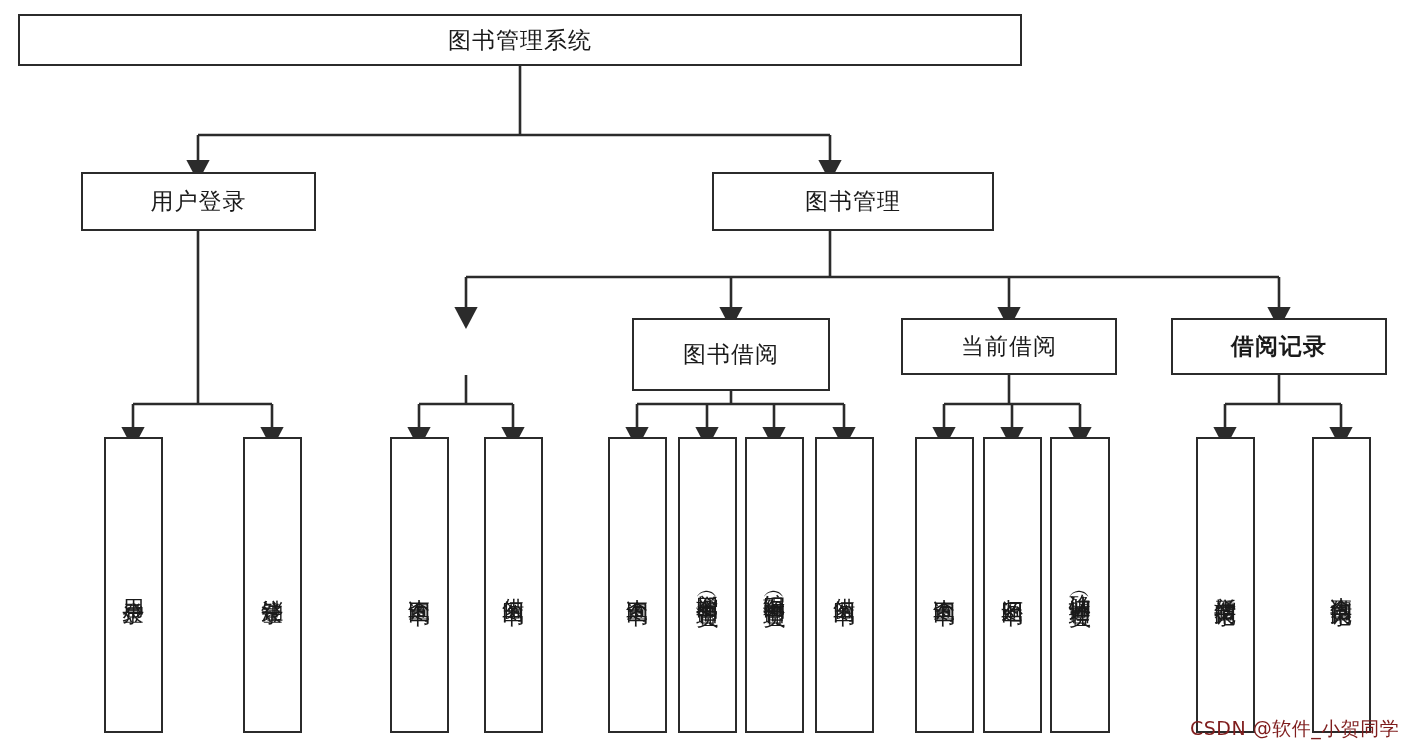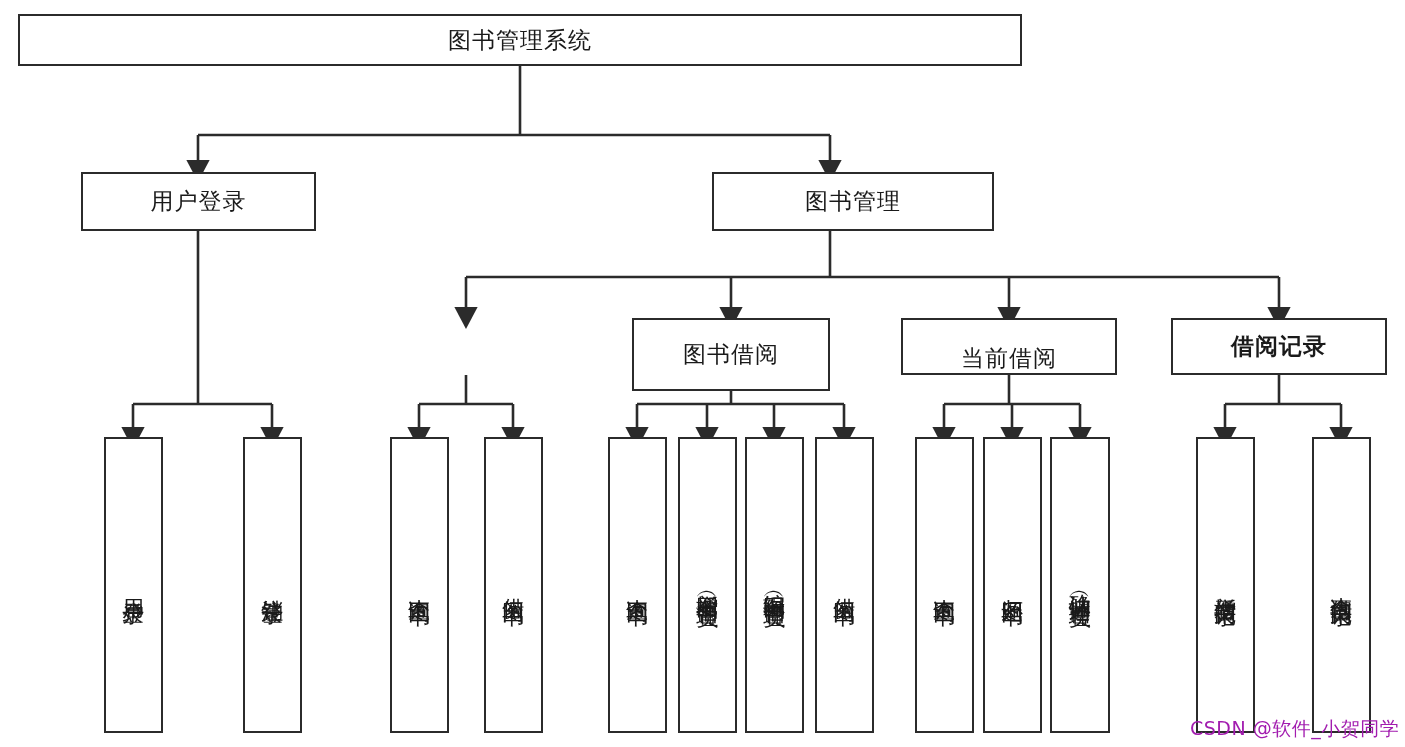--- a/index.html
+++ b/index.html
@@ -53,21 +53,21 @@
     position: absolute;
     left: 0;
     top: 0;
     width: 1405px;
     height: 747px;
     pointer-events: none;
   }
   .watermark {
     position: absolute;
     font-size: 19px;
-    color: #a21caf;
+    color: #7f1d1d;
     white-space: nowrap;
     letter-spacing: 0.5px;
   }
 </style>
 </head>
 <body>
 
 <div id="canvas">
 
   <svg class="wires" viewBox="0 0 1405 747" xmlns="http://www.w3.org/2000/svg">
@@ -127,21 +127,21 @@
   <div class="node node-h" style="left:81px; top:172px; width:235px; height:59px;">
     <span>用户登录</span>
   </div>
   <div class="node node-h" style="left:712px; top:172px; width:282px; height:59px;">
     <span>图书管理</span>
   </div>
 
   <div class="node node-h" style="left:632px; top:318px; width:198px; height:73px;">
     <span>图书借阅</span>
   </div>
-  <div class="node node-h" style="left:901px; top:318px; width:216px; height:57px;align-items:flex-end;">
+  <div class="node node-h" style="left:901px; top:318px; width:216px; height:57px;">
     <span>当前借阅</span>
   </div>
   <div class="node node-h" style="left:1171px; top:318px; width:216px; height:57px;font-weight:bold;">
     <span>借阅记录</span>
   </div>
 
   <div class="node node-v" style="left:104px; top:437px; width:59px; height:296px;">
     <span>用户登录</span>
   </div>
   <div class="node node-v" style="left:243px; top:437px; width:59px; height:296px;">

